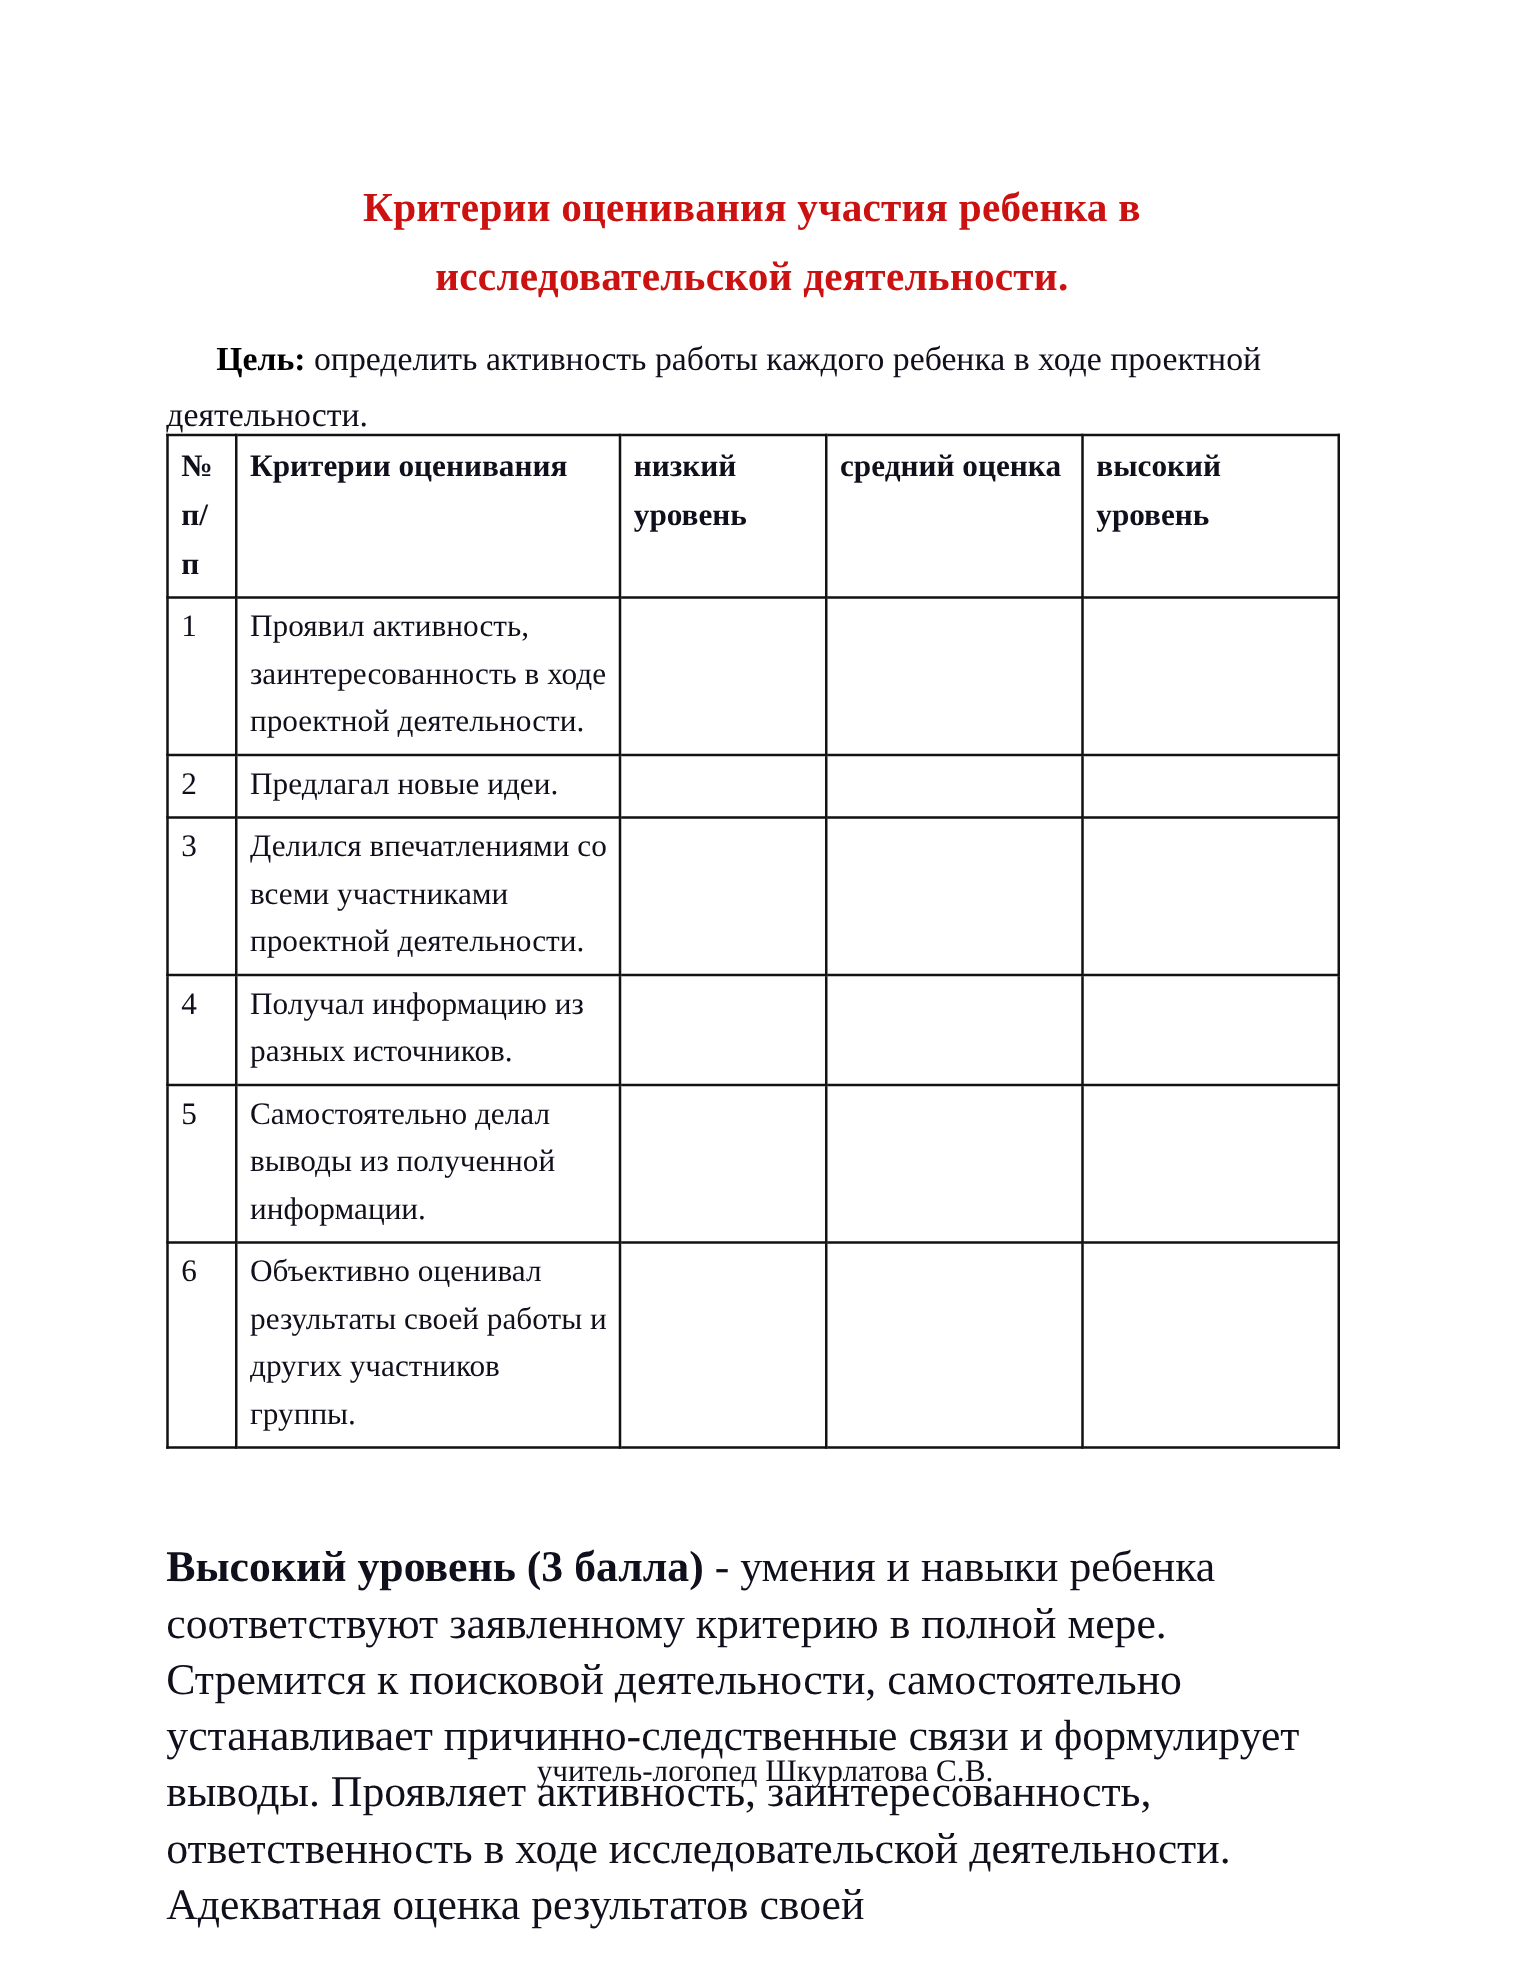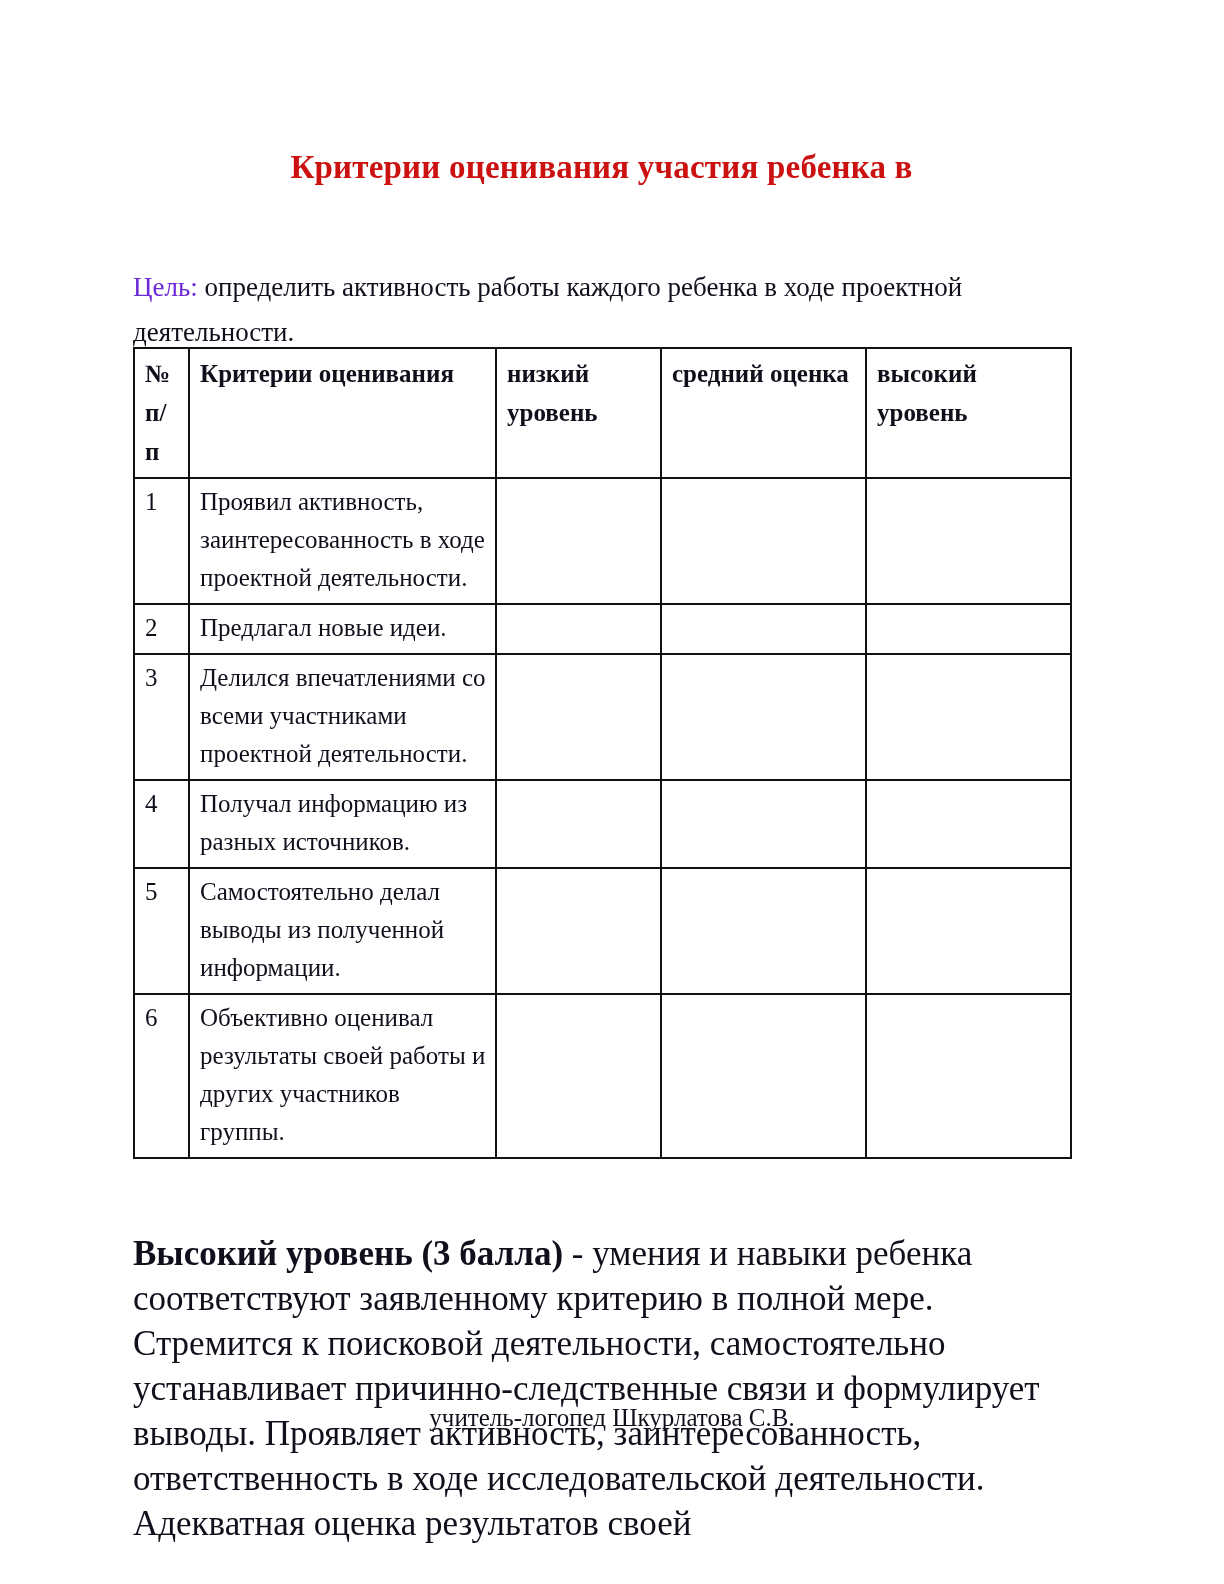--- a/index.html
+++ b/index.html
@@ -39,22 +39,23 @@
     position: absolute;
     left: 133px;
     top: 238px;
     width: 890px;
     font-size: 27px;
     line-height: 45px;
     color: #10101c;
     text-align: left;
   }
   .goal-label {
-    color: #6d28d9;
-    font-weight: normal;
+    color: #000000;
+    font-weight: bold;
+    margin-left: 40px;
   }
 
   
   .criteria-table {
     position: absolute;
     left: 133px;
     top: 347px;
     width: 937px;
     border-collapse: collapse;
     table-layout: fixed;
@@ -111,20 +112,21 @@
     color: #10101c;
   }
 </style>
 </head>
 <body>
 
 <div class="page">
 
   <div class="doc-title">
     <span class="title-line">Критерии оценивания участия ребенка в</span>
+    <span class="title-line">исследовательской деятельности.</span>
   </div>
 
   <p class="goal"><span class="goal-label">Цель:</span><span> определить активность работы каждого ребенка в ходе проектной деятельности.</span></p>
 
   <table class="criteria-table">
     <colgroup>
       <col class="col-num">
       <col class="col-crit">
       <col class="col-low">
       <col class="col-mid">

